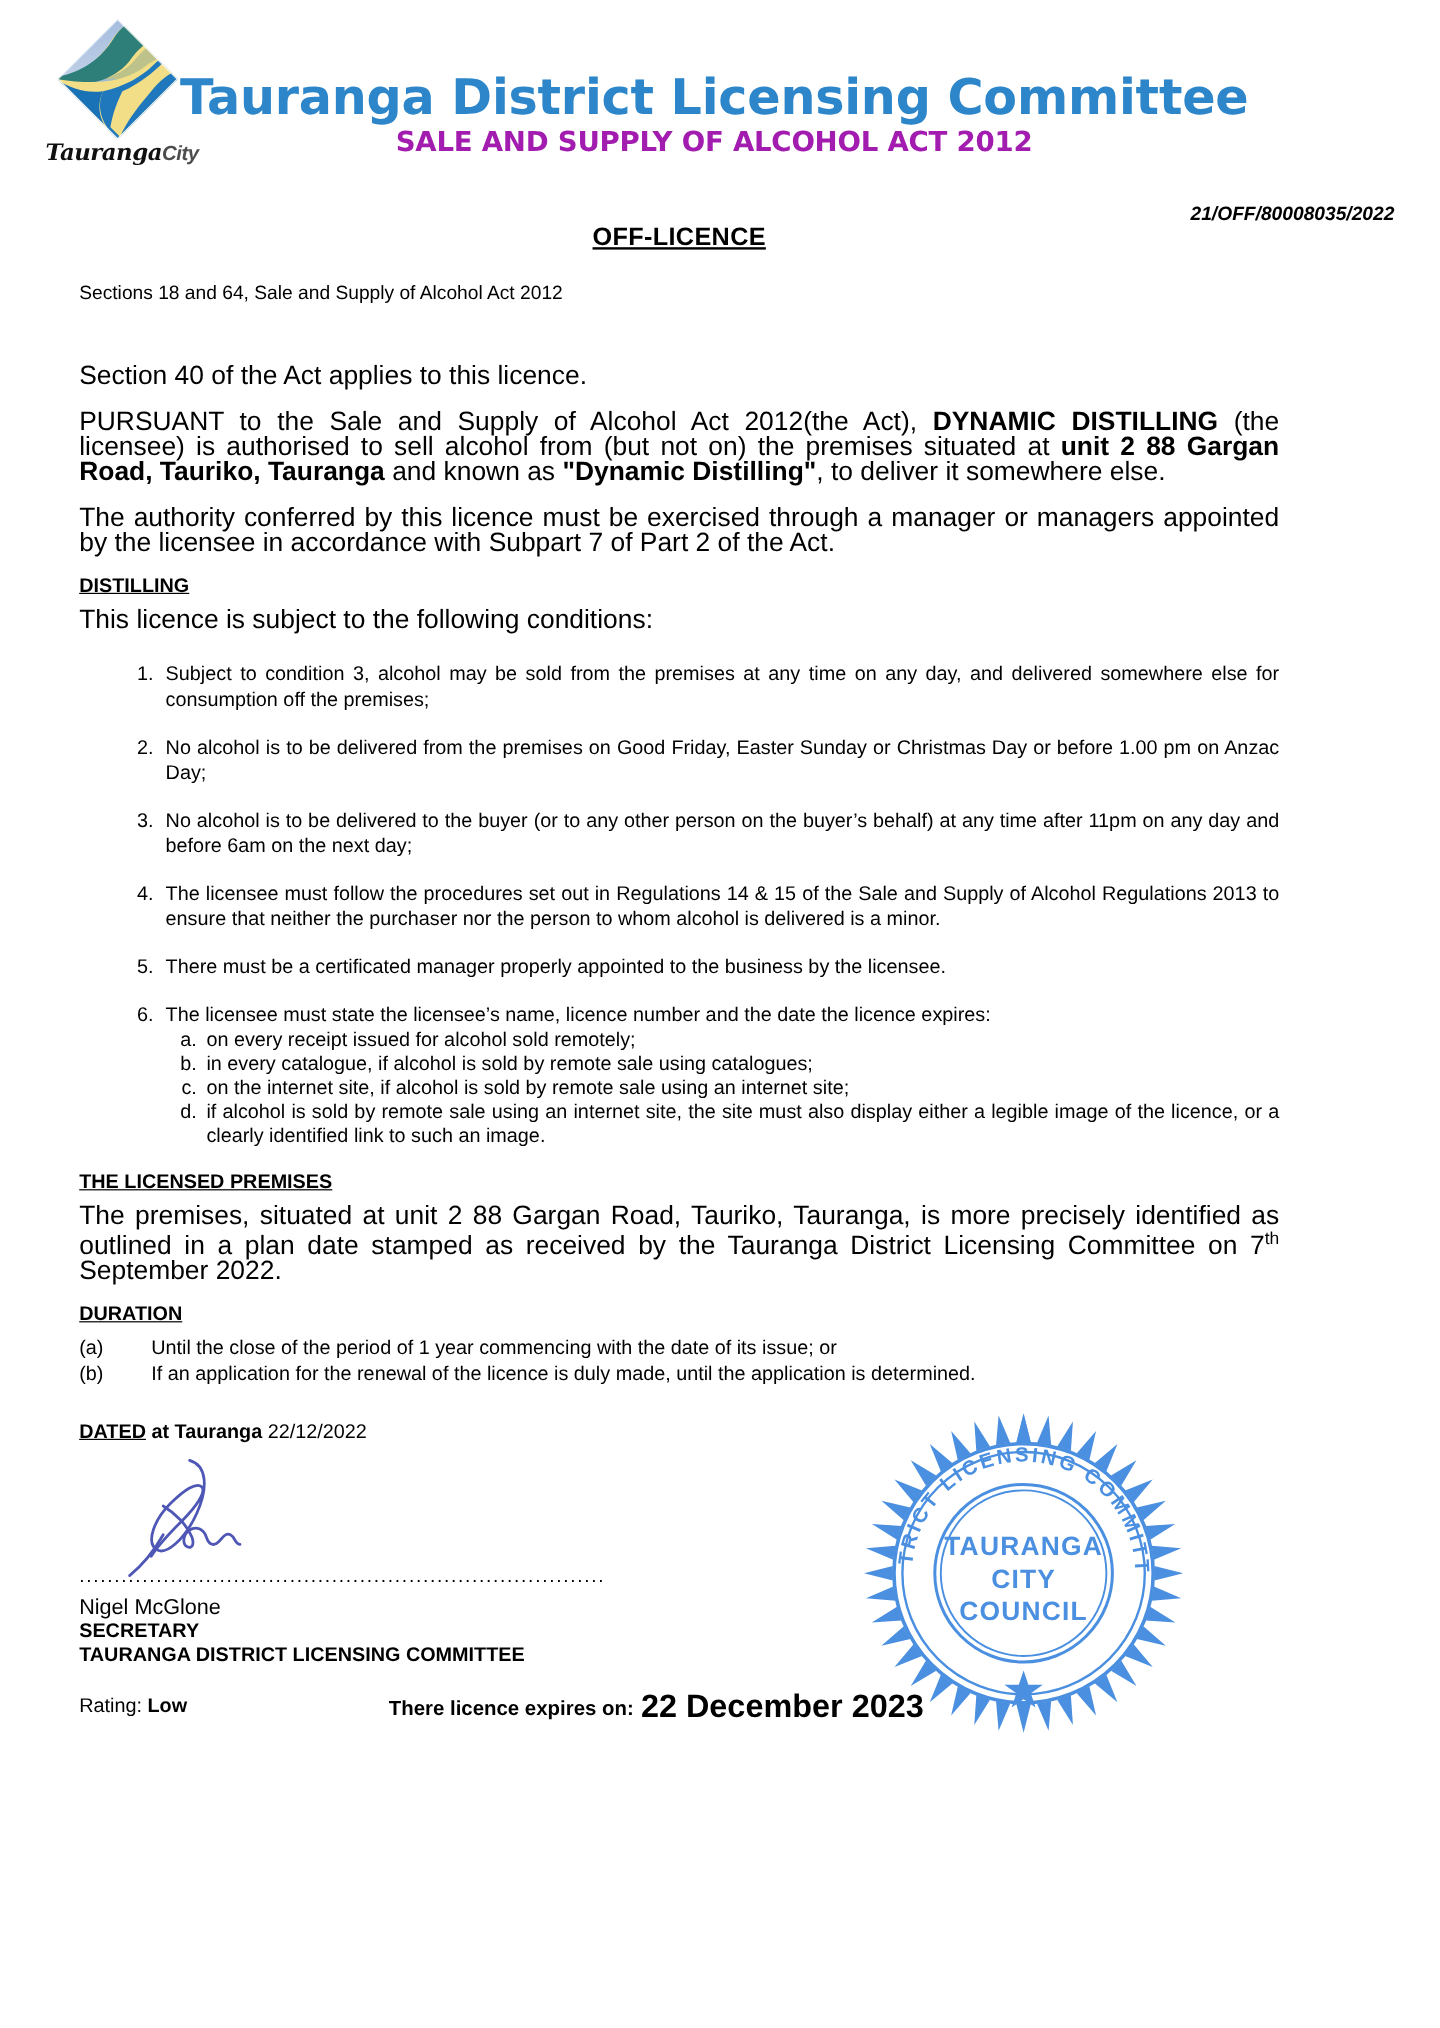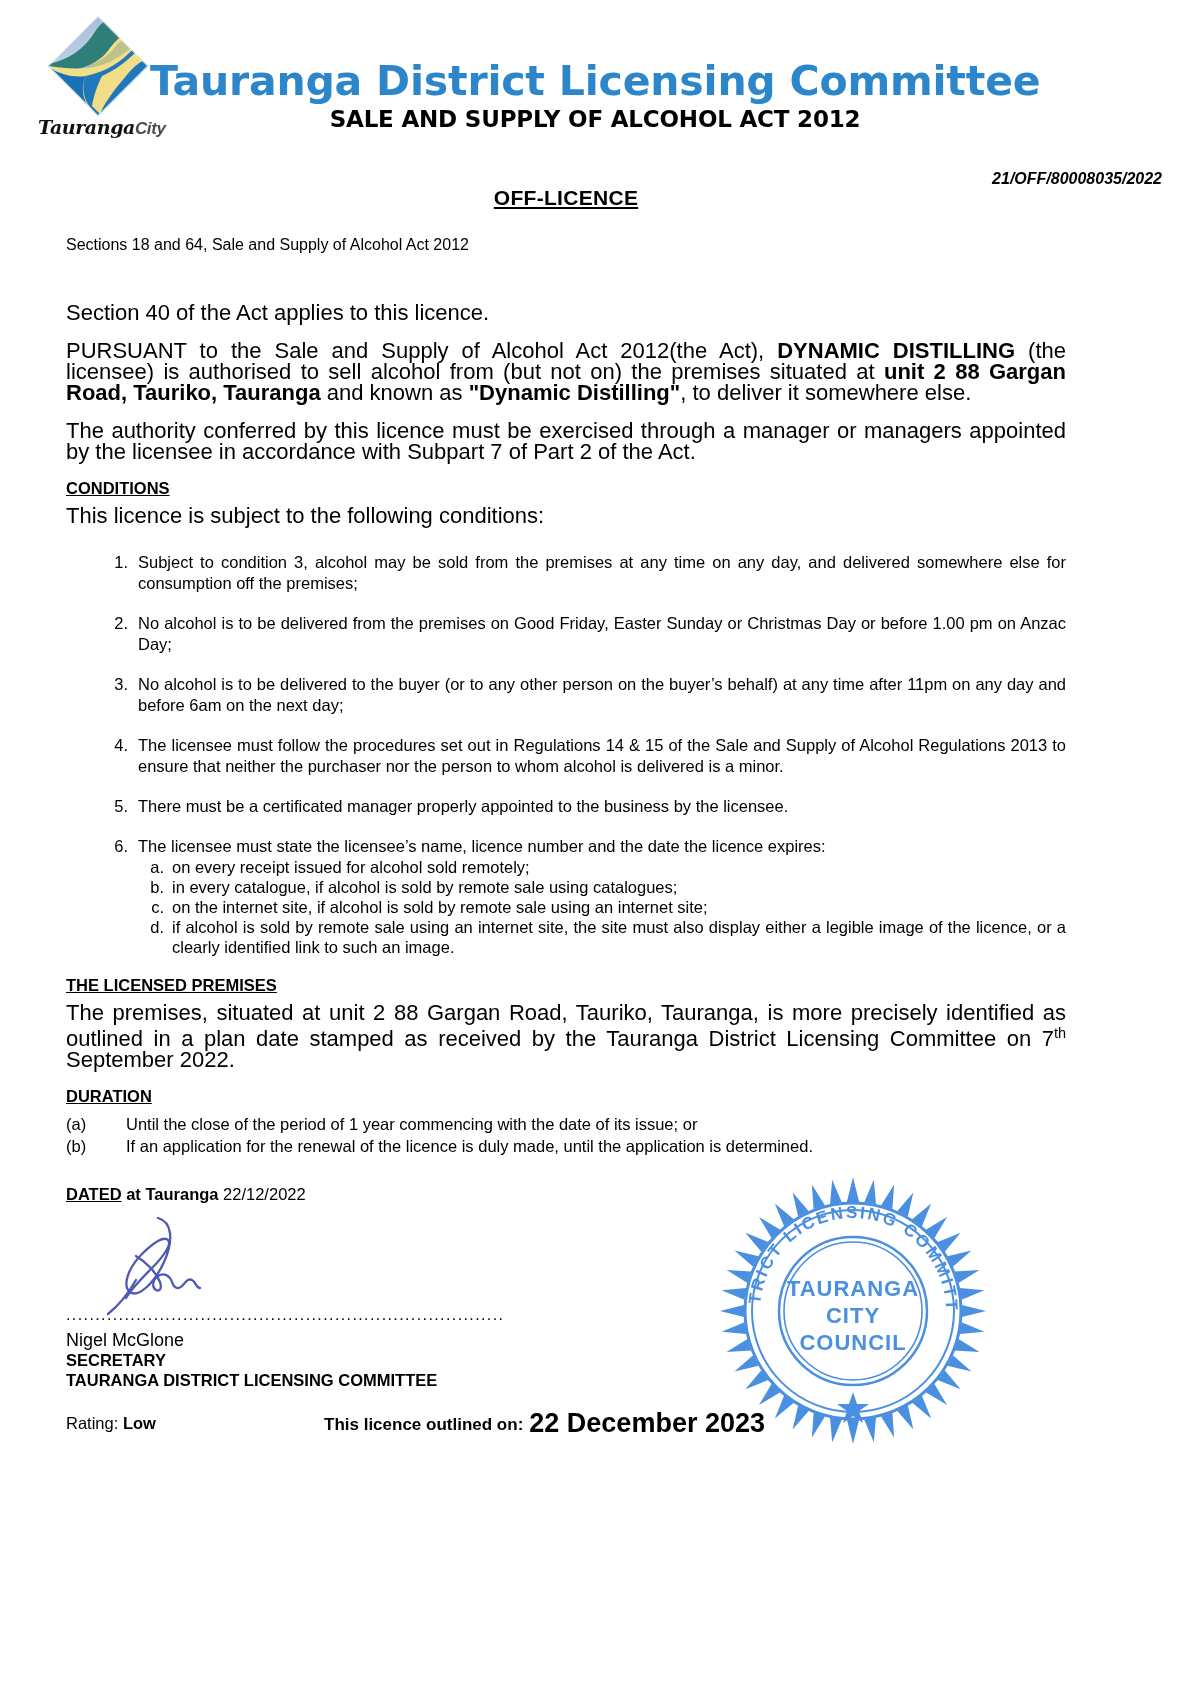--- a/index.html
+++ b/index.html
@@ -75,21 +75,21 @@
     letter-spacing: -0.2px;
     white-space: nowrap;
   }
   .sub-title {
     margin-top: 2px;
     text-align: center;
     width: 890px;
     font-family: "DejaVu Sans", sans-serif;
     font-weight: bold;
     font-size: 23px;
-    color: #000000;
+    color: #a21caf;
     letter-spacing: -0.2px;
     white-space: nowrap;
   }
 
   
   .ref-number {
     position: absolute;
     right: 38px;
     top: 170px;
     font-family: "Liberation Sans", sans-serif;
@@ -328,21 +328,21 @@
 
     <div class="doc-heading">OFF-LICENCE</div>
     <div class="doc-subheading">Sections 18 and 64, Sale and Supply of Alcohol Act 2012</div>
 
     <p class="body-text">Section 40 of the Act applies to this licence.</p>
 
     <p class="body-text"><span>PURSUANT to the Sale and Supply of Alcohol Act 2012(the Act), </span><b>DYNAMIC DISTILLING</b><span> (the licensee) is authorised to sell alcohol from (but not on) the premises situated at </span><b>unit 2 88 Gargan Road, Tauriko, Tauranga</b><span> and known as </span><b>"Dynamic Distilling"</b><span>, to deliver it somewhere else.</span></p>
 
     <p class="body-text">The authority conferred by this licence must be exercised through a manager or managers appointed by the licensee in accordance with Subpart 7 of Part 2 of the Act.</p>
 
-    <div class="section-title">CONDITIONS</div>
+    <div class="section-title">DISTILLING</div>
     <p class="body-text tight">This licence is subject to the following conditions:</p>
 
     <ol class="conditions">
       <li>Subject to condition 3, alcohol may be sold from the premises at any time on any day, and delivered somewhere else for consumption off the premises;</li>
       <li>No alcohol is to be delivered from the premises on Good Friday, Easter Sunday or Christmas Day or before 1.00 pm on Anzac Day;</li>
       <li>No alcohol is to be delivered to the buyer (or to any other person on the buyer’s behalf) at any time after 11pm on any day and before 6am on the next day;</li>
       <li>The licensee must follow the procedures set out in Regulations 14 &amp; 15 of the Sale and Supply of Alcohol Regulations 2013 to ensure that neither the purchaser nor the person to whom alcohol is delivered is a minor.</li>
       <li>There must be a certificated manager properly appointed to the business by the licensee.</li>
       <li>
         <span>The licensee must state the licensee’s name, licence number and the date the licence expires:</span>
@@ -387,21 +387,21 @@
     </div>
 
     <div style="margin-top:-8px;">
       <div class="sig-name">Nigel McGlone</div>
       <div class="sig-role">SECRETARY</div>
       <div class="sig-org">TAURANGA DISTRICT LICENSING COMMITTEE</div>
     </div>
 
     <div class="footer-row">
       <div class="rating"><span>Rating: </span><b>Low</b></div>
-      <div class="expiry"><span>This licence outlined on:</span><span class="expiry-date">22 December 2023</span></div>
+      <div class="expiry"><span>There licence expires on:</span><span class="expiry-date">22 December 2023</span></div>
     </div>
 
   </div>
 
   <svg class="stamp" viewBox="0 0 270 270">
     <defs>
       <path id="outerArc" d="M 135,135 m -101,0 a 101,101 0 1,1 202,0 a 101,101 0 1,1 -202,0"></path>
       <path id="outerArcText" d="M 34,135 a 101,101 0 1,1 202,0"></path>
       <path id="arcTop" d="M 42,135 a 93,93 0 1,1 186,0"></path>
       <path id="arcBottom" d="M 232,135 a 97,97 0 1,1 -194,0"></path>

